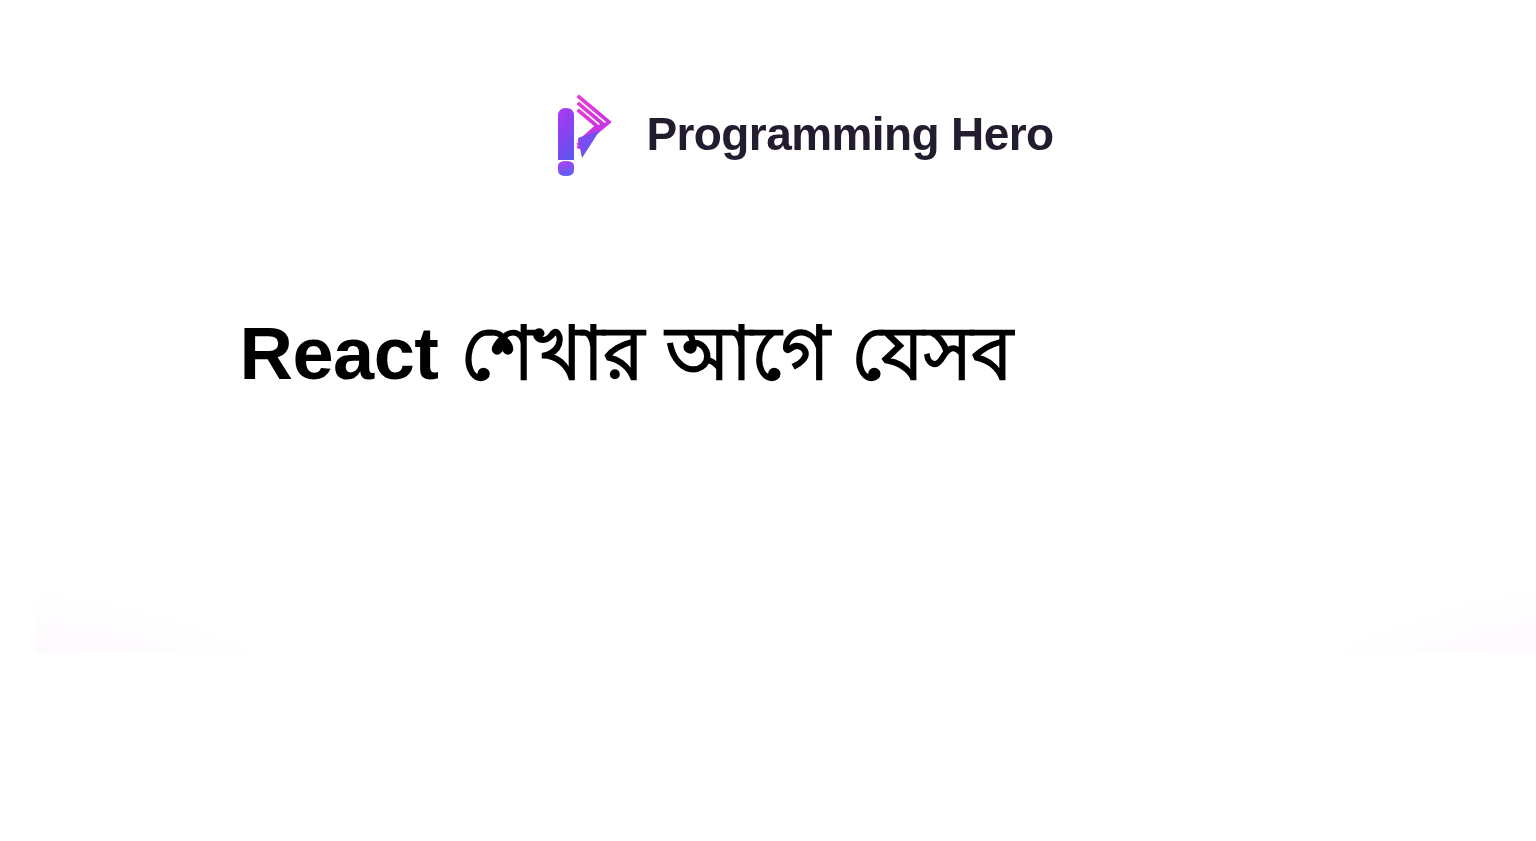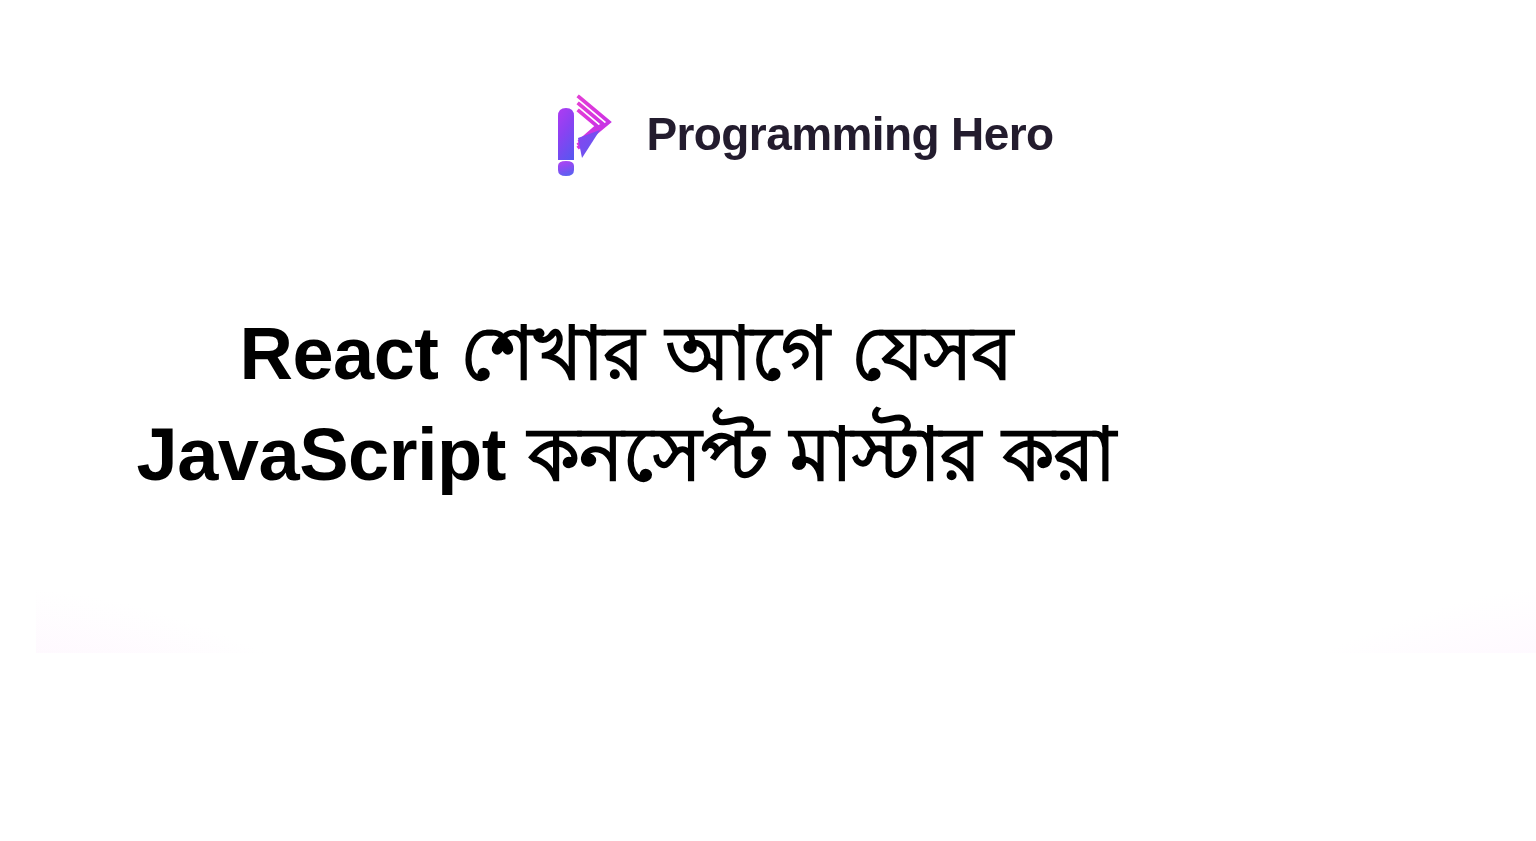--- a/index.html
+++ b/index.html
@@ -175,17 +175,16 @@
         <path d="M24 52 L46 44 L28 72 Z" fill="url(#wedgeGrad)"></path>
       </svg>
     </span>
 
     <span class="brand-name">Programming Hero</span>
   </div>
 
   <div class="headline-wrap">
     <h1 class="headline">
       <span class="ln">React শেখার আগে যেসব</span>
-      <span class="ln">JavaScript কনসেপ্ট মাস্টার করা</span>
     </h1>
   </div>
 
 </div>
 
 </body></html>

